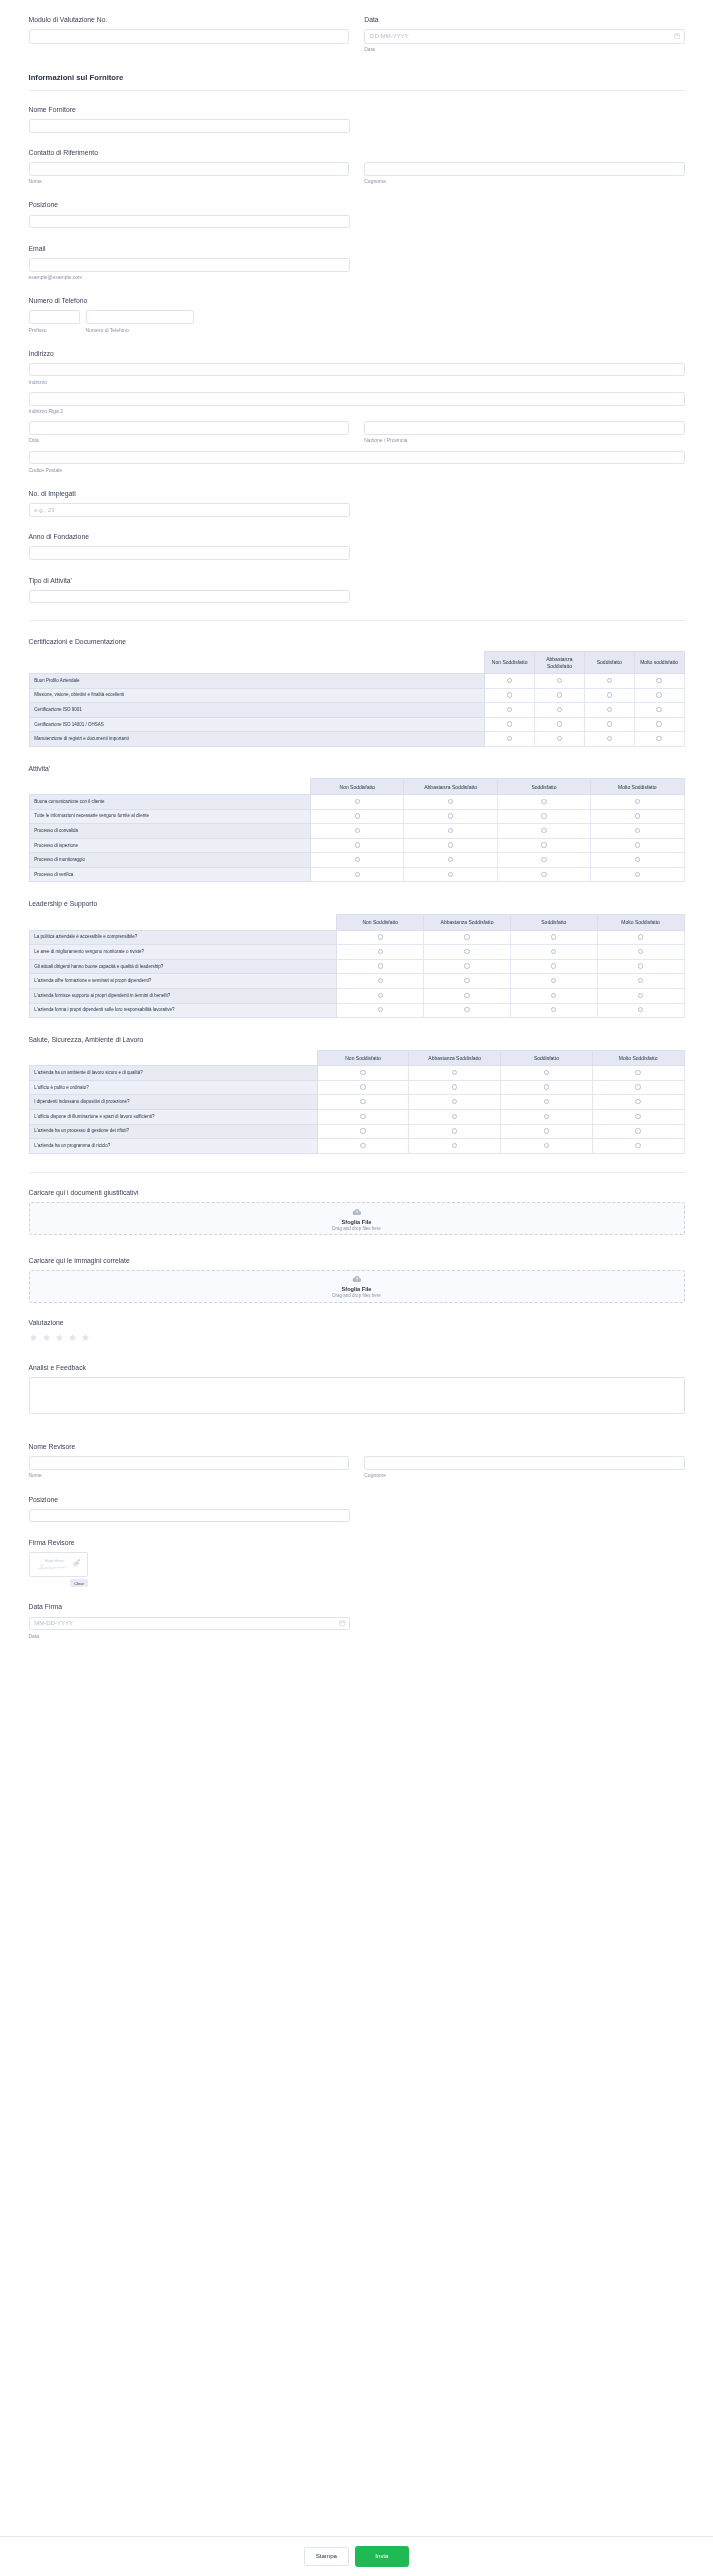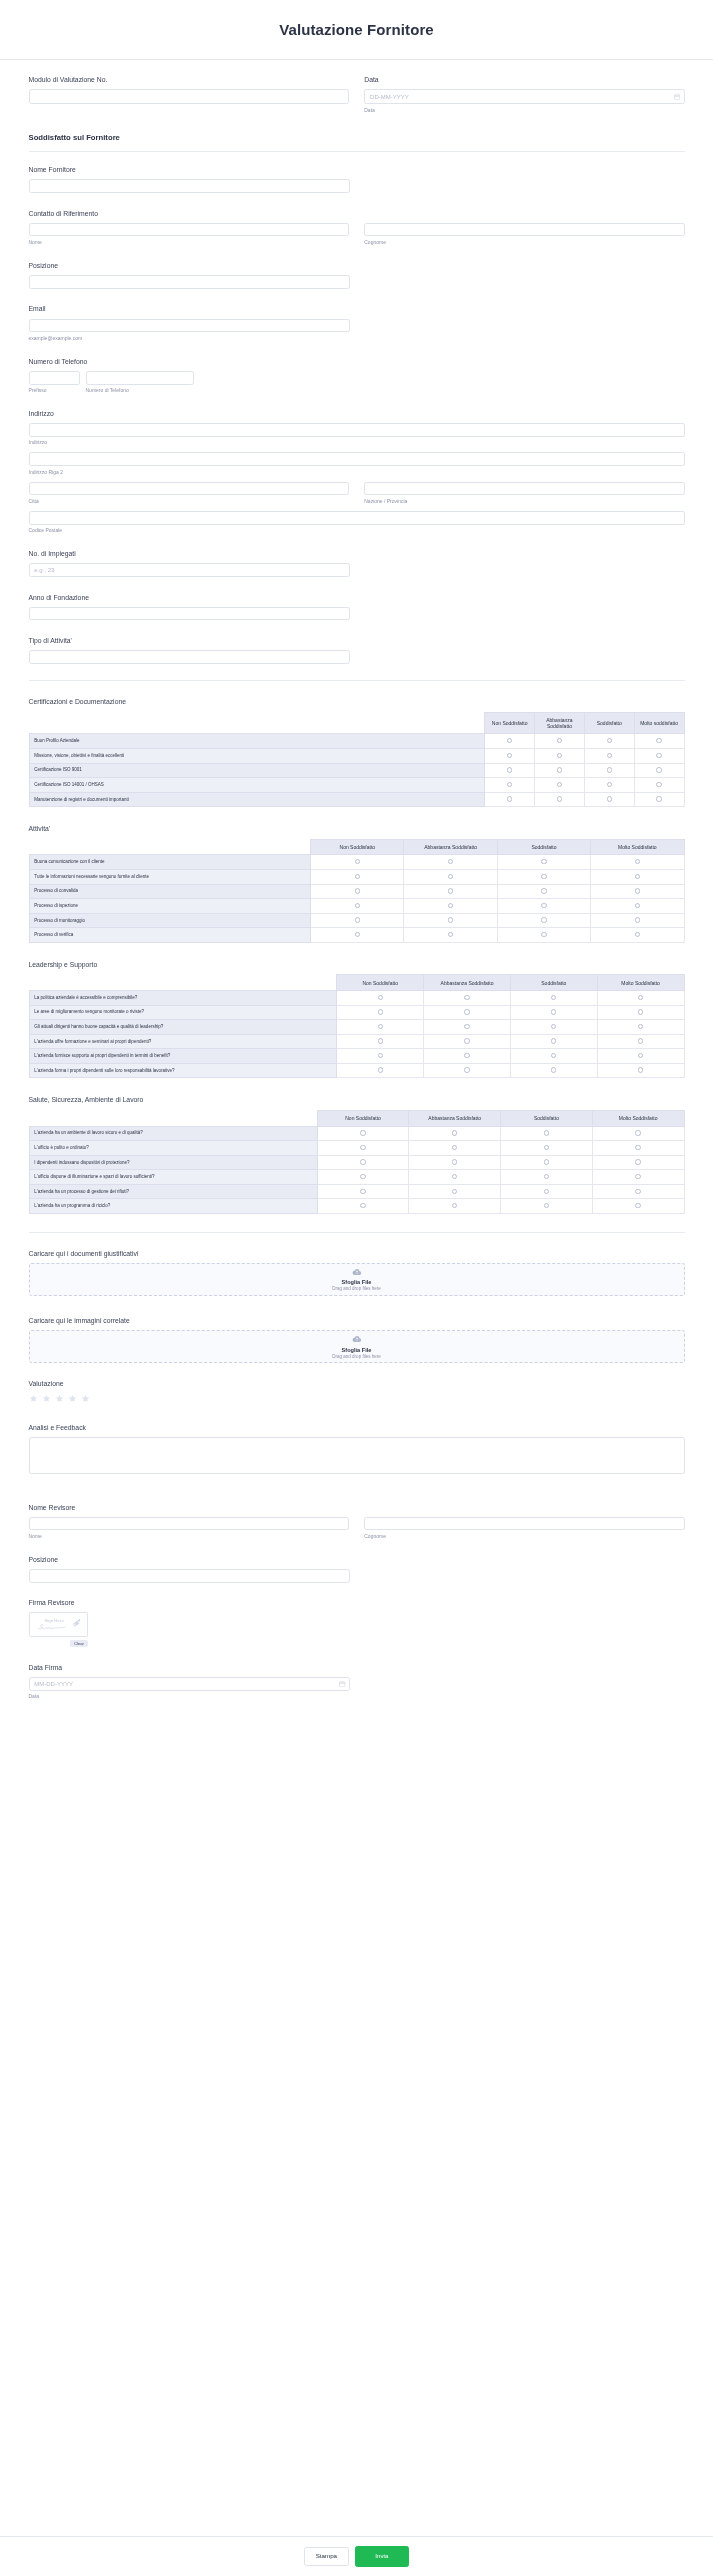--- a/index.html
+++ b/index.html
@@ -256,23 +256,20 @@
     border: 0.6px solid #20ba54;
     color: #ffffff;
     padding: 6px 19.6px;
   }
 </style>
 </head>
 <body>
 
 <div class="page">
 
-  <div class="form-header">
-    <div class="form-title">Valutazione Fornitore</div>
-  </div>
 
   <div class="form-body">
 
     <div class="row2">
       <div class="col">
         <label class="field-label">Modulo di Valutazione No.</label>
         <input class="input tall" type="text" value="" style="">
       </div>
       <div class="col">
         <label class="field-label">Data</label>
@@ -284,21 +281,21 @@
             <line x1="5" y1="1.5" x2="5" y2="4" stroke="#8c93a8" stroke-width="1.2"></line>
             <line x1="11" y1="1.5" x2="11" y2="4" stroke="#8c93a8" stroke-width="1.2"></line>
           </svg>
         </div>
         <span class="sub-label">Data</span>
       </div>
     </div>
 
     <div class="spacer-28"></div>
 
-    <div class="section-heading">Soddisfatto sul Fornitore</div>
+    <div class="section-heading">Informazioni sul Fornitore</div>
     <hr class="divider">
 
     <div class="field">
       <label class="field-label">Nome Fornitore</label>
       <div style="width:49%"><input class="input" type="text" style=""></div>
     </div>
 
     <div class="field">
       <label class="field-label">Contatto di Riferimento</label>
       <div class="row2">

